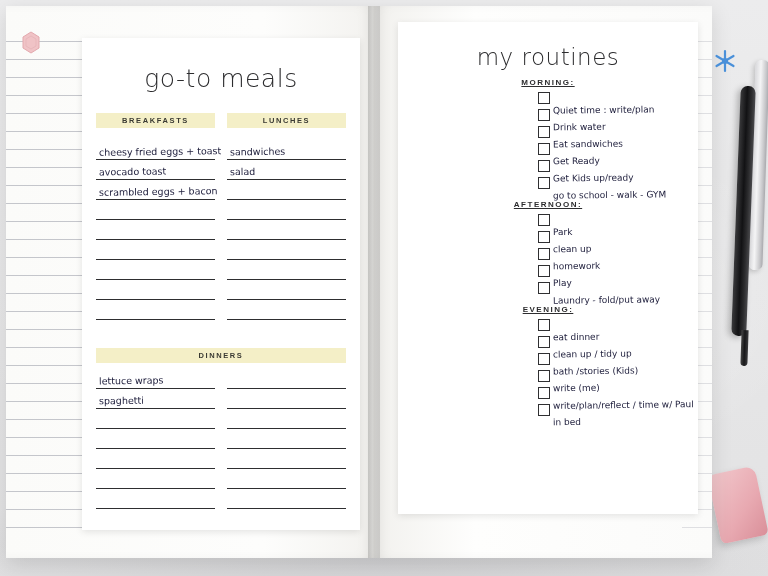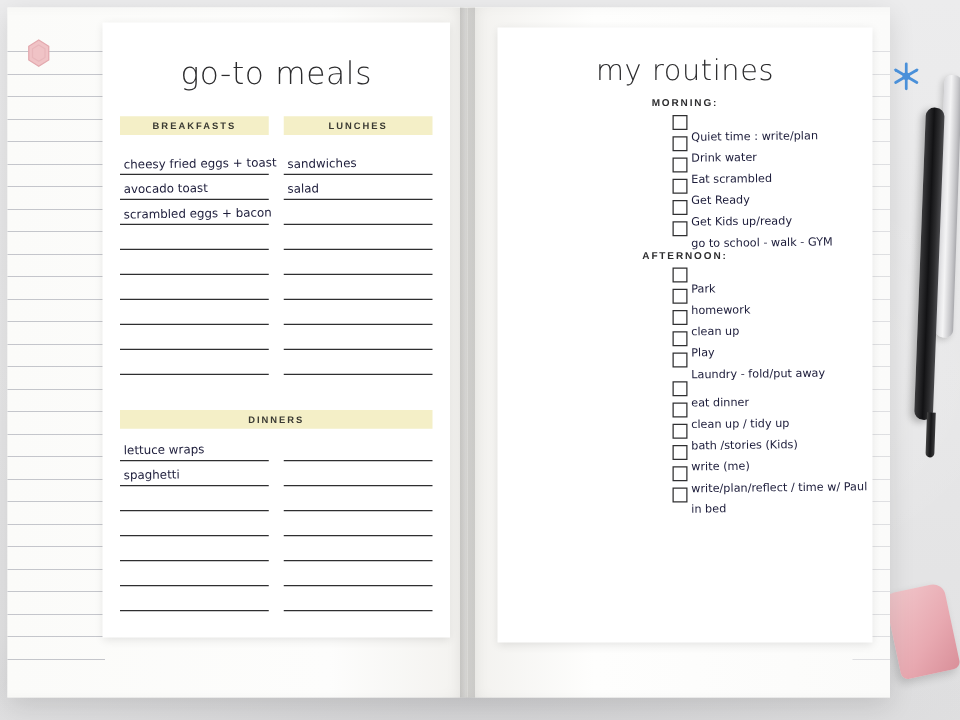--- a/index.html
+++ b/index.html
@@ -134,21 +134,21 @@
     opacity: .65;
   }
 
   
   .sheet {
     position: absolute;
     background: #ffffff;
     box-shadow: 0 2px 7px rgba(0,0,0,0.10);
   }
   .sheet-left {
-    left: 76px; top: 12px;
+    left: 76px; top: 32px;
     width: 278px; height: 492px;
   }
   .sheet-right {
     left: 392px; top: 16px;
     width: 300px; height: 492px;
   }
 
   .sheet-title {
     text-align: center;
     font-family: "DejaVu Sans", sans-serif;
@@ -213,20 +213,21 @@
   
   .routine-group { margin-top: 8px; }
   .group-label {
     text-align: center;
     font-size: 8px;
     letter-spacing: 1.5px;
     font-weight: bold;
     color: #2d2d2f;
     margin: 7px 0 5px 0;
     font-family: "Liberation Sans", sans-serif;
+    text-decoration: underline;
   }
   .task {
     display: flex;
     align-items: center;
     margin: 0 14px 2px 14px;
     height: 15px;
     flex-direction: column;
   }
   .checkbox {
     width: 10px; height: 10px;
@@ -432,21 +433,21 @@
         </div>
         <div class="task">
           <div class="checkbox"></div>
           <div class="task-band">
               <span class="hand-task">Drink water</span>
             </div>
         </div>
         <div class="task">
           <div class="checkbox"></div>
           <div class="task-band">
-              <span class="hand-task">Eat scrambled</span>
+              <span class="hand-task">Eat sandwiches</span>
             </div>
         </div>
         <div class="task">
           <div class="checkbox"></div>
           <div class="task-band">
               <span class="hand-task">Get Ready</span>
             </div>
         </div>
         <div class="task">
           <div class="checkbox"></div>
@@ -466,44 +467,45 @@
         <div class="group-label">AFTERNOON:</div>
         <div class="task">
           <div class="checkbox"></div>
           <div class="task-band">
               <span class="hand-task">Park</span>
             </div>
         </div>
         <div class="task">
           <div class="checkbox"></div>
           <div class="task-band">
+              <span class="hand-task">clean up</span>
+            </div>
+        </div>
+        <div class="task">
+          <div class="checkbox"></div>
+          <div class="task-band">
               <span class="hand-task">homework</span>
             </div>
         </div>
         <div class="task">
           <div class="checkbox"></div>
           <div class="task-band">
-              <span class="hand-task">clean up</span>
-            </div>
-        </div>
-        <div class="task">
-          <div class="checkbox"></div>
-          <div class="task-band">
               <span class="hand-task">Play</span>
             </div>
         </div>
         <div class="task">
           <div class="checkbox"></div>
           <div class="task-band">
               <span class="hand-task">Laundry - fold/put away</span>
             </div>
         </div>
       </div>
 
       <div class="routine-group">
+        <div class="group-label">EVENING:</div>
         <div class="task">
           <div class="checkbox"></div>
           <div class="task-band">
               <span class="hand-task">eat dinner</span>
             </div>
         </div>
         <div class="task">
           <div class="checkbox"></div>
           <div class="task-band">
               <span class="hand-task">clean up / tidy up</span>

